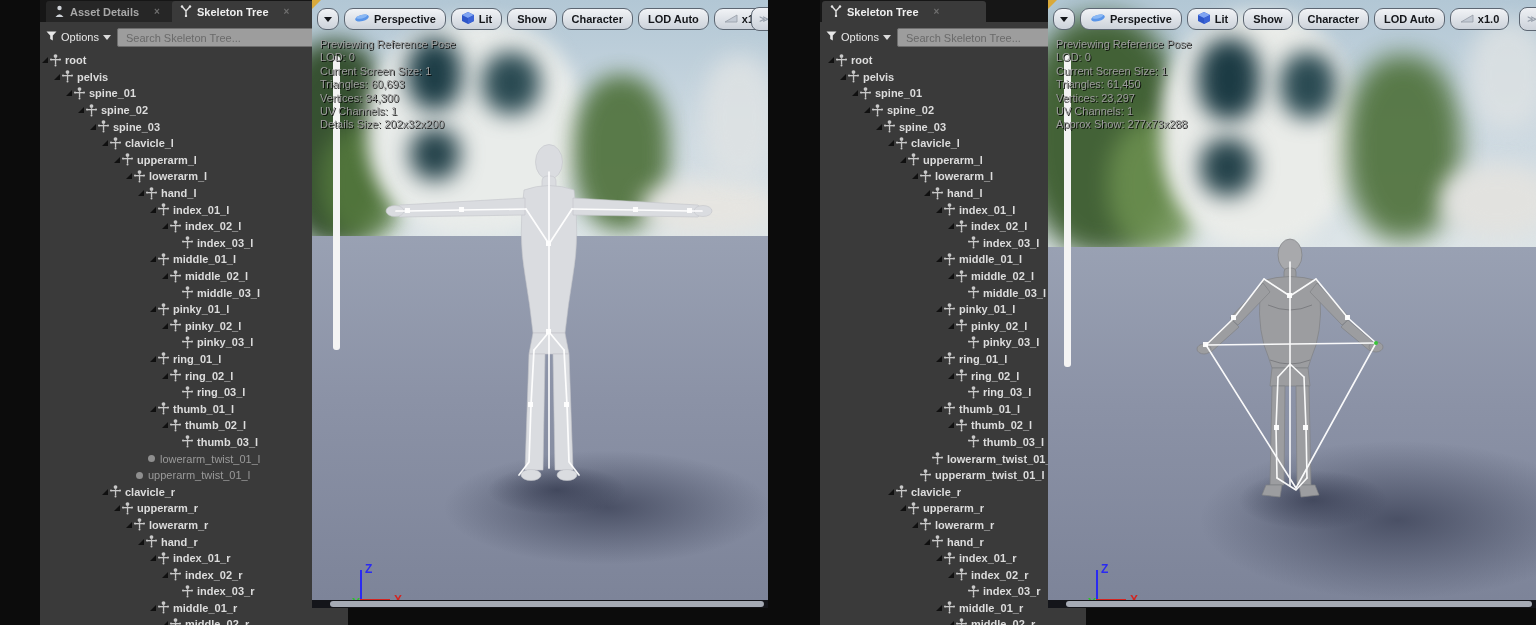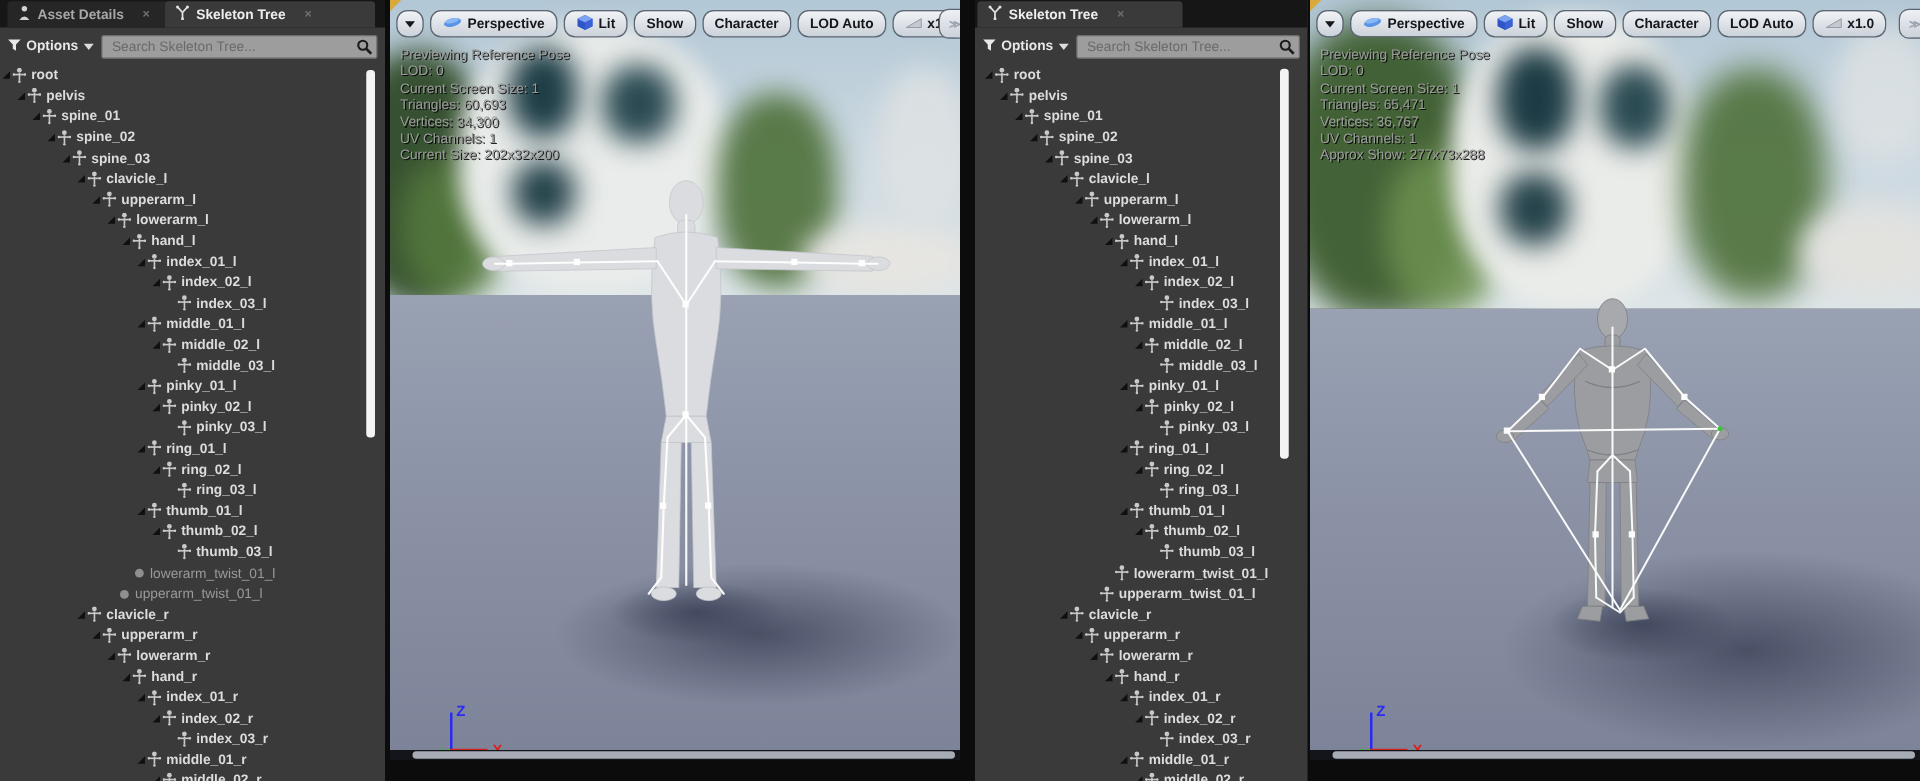--- a/index.html
+++ b/index.html
@@ -1,30 +1,30 @@
 <!DOCTYPE html>
 <html><head>
 <meta charset="utf-8">
 <style>
   html,body{margin:0;padding:0;background:#0c0c0c;width:1536px;height:625px;overflow:hidden;
     font-family:"Liberation Sans",sans-serif;-webkit-font-smoothing:antialiased;}
   .stage{position:relative;width:1536px;height:625px;background:#0c0c0c;}
 
   
-  .tree-panel{position:absolute;top:0;bottom:0;background:#3a3a3a;overflow:hidden;}
+  .tree-panel{position:absolute;top:0;bottom:0;background:#3a3a3a;overflow:hidden;margin-left:40px;}
   #tree1{left:0;width:308px;}
   #tree2{left:780px;width:266px;}
   .tabbar{position:absolute;top:0;left:0;right:0;height:22px;background:#161616;}
   .tab{position:absolute;top:1px;height:21px;display:flex;align-items:center;gap:5px;
        padding:0 8px;border-radius:3px 3px 0 0;font-size:11px;font-weight:bold;color:#cfcfcf;}
   .tab.active{background:#3a3a3a;color:#efefef;}
   .tab.inactive{background:#262626;color:#a8a8a8;}
   .tab .closex{color:#6f6f6f;font-size:10px;margin-left:10px;font-weight:bold;}
   .optrow{position:absolute;top:22px;left:0;right:0;height:30px;display:flex;align-items:center;gap:6px;padding:0 6px;box-sizing:border-box;}
-  .optlabel{color:#e8e8e8;font-size:11px;font-weight:bold;display:flex;align-items:center;gap:4px;text-align:center;}
+  .optlabel{color:#e8e8e8;font-size:11px;font-weight:normal;display:flex;align-items:center;gap:4px;text-align:center;}
   .caret-down{width:0;height:0;border-left:4px solid transparent;border-right:4px solid transparent;border-top:5px solid #dcdcdc;}
   .searchwrap{flex:1;position:relative;height:19px;}
   .searchwrap input{width:100%;height:100%;box-sizing:border-box;border:1px solid #6e6e6e;border-radius:2px;
      background:#9d9d9d;color:#5f5f5f;font-size:11px;padding:0 22px 0 8px;font-family:"Liberation Sans",sans-serif;outline:none;}
   .searchwrap input::placeholder{color:#6a6a6a;opacity:1;}
   .magicon{position:absolute;right:4px;top:3px;}
   .treebody{position:absolute;top:52px;left:0;right:0;bottom:0;overflow:hidden;}
   .trow{height:16.6px;display:flex;align-items:center;white-space:nowrap;}
   .arrow{width:0;height:0;border-left:6px solid transparent;border-bottom:6px solid #101010;margin-right:2px;flex:none;}
   .arrow.hidden{visibility:hidden;}
@@ -694,21 +694,21 @@
           <span>≫</span>
         </div>
 
       <div class="stats" id="stats1">
           <div class="statline">Previewing Reference Pose</div>
           <div class="statline">LOD: 0</div>
           <div class="statline">Current Screen Size: 1</div>
           <div class="statline">Triangles: 60,693</div>
           <div class="statline">Vertices: 34,300</div>
           <div class="statline">UV Channels: 1</div>
-          <div class="statline">Current Size: 202x32x200</div>
+          <div class="statline">Details Size: 202x32x200</div>
         </div>
 
       <div class="gizmo">
         <div class="gz-line-z"></div>
         <div class="gz-line-x"></div>
         <span class="gz-z">Z</span>
         <span class="gz-x">X</span>
         <span class="gz-y">Y</span>
       </div>
       <div class="hscroll">
@@ -1363,22 +1363,22 @@
         </div>
       </div>
       <div class="overflowbtn">
           <span>≫</span>
         </div>
 
       <div class="stats" id="stats2">
           <div class="statline">Previewing Reference Pose</div>
           <div class="statline">LOD: 0</div>
           <div class="statline">Current Screen Size: 1</div>
-          <div class="statline">Triangles: 65,471</div>
-          <div class="statline">Vertices: 36,767</div>
+          <div class="statline">Triangles: 61,450</div>
+          <div class="statline">Vertices: 23,297</div>
           <div class="statline">UV Channels: 1</div>
           <div class="statline">Approx Show: 277x73x288</div>
         </div>
 
       <div class="gizmo">
         <div class="gz-line-z"></div>
         <div class="gz-line-x"></div>
         <span class="gz-z">Z</span>
         <span class="gz-x">X</span>
         <span class="gz-y">Y</span>

